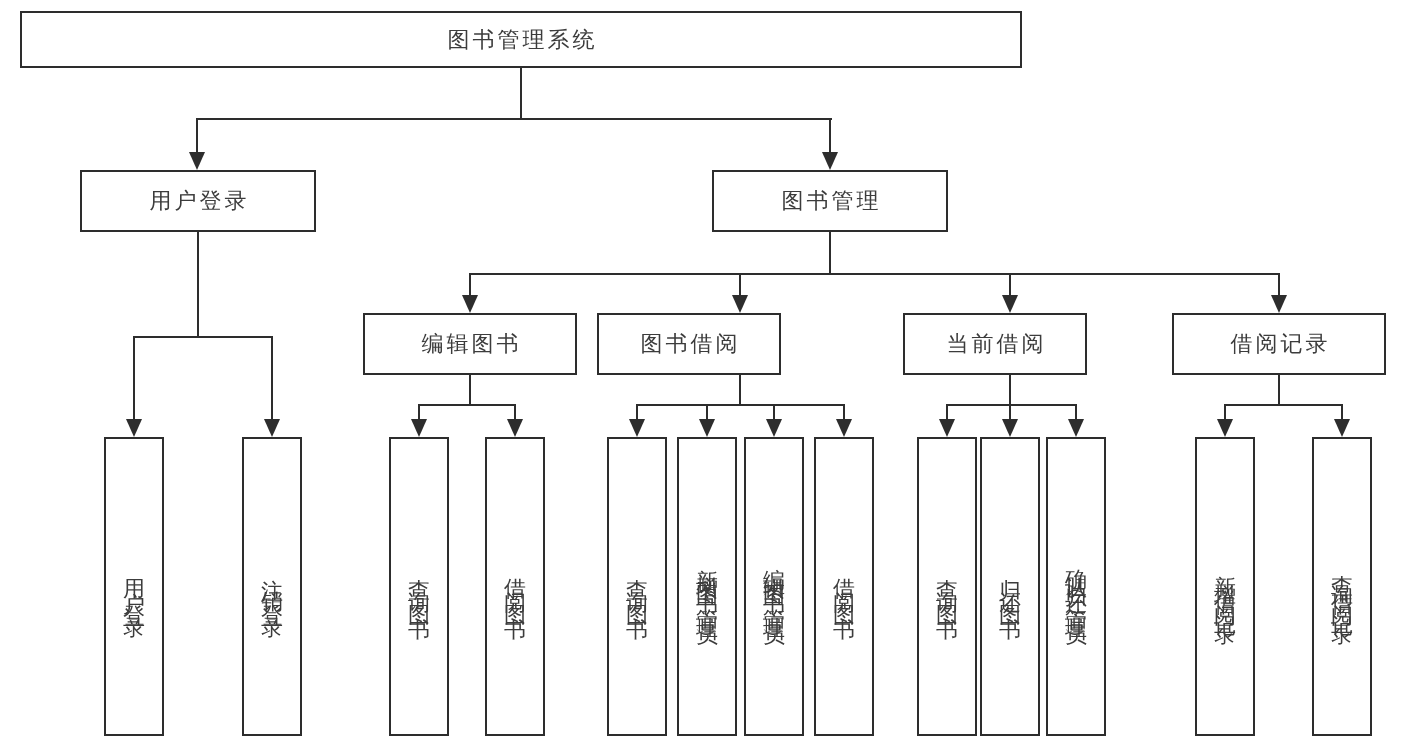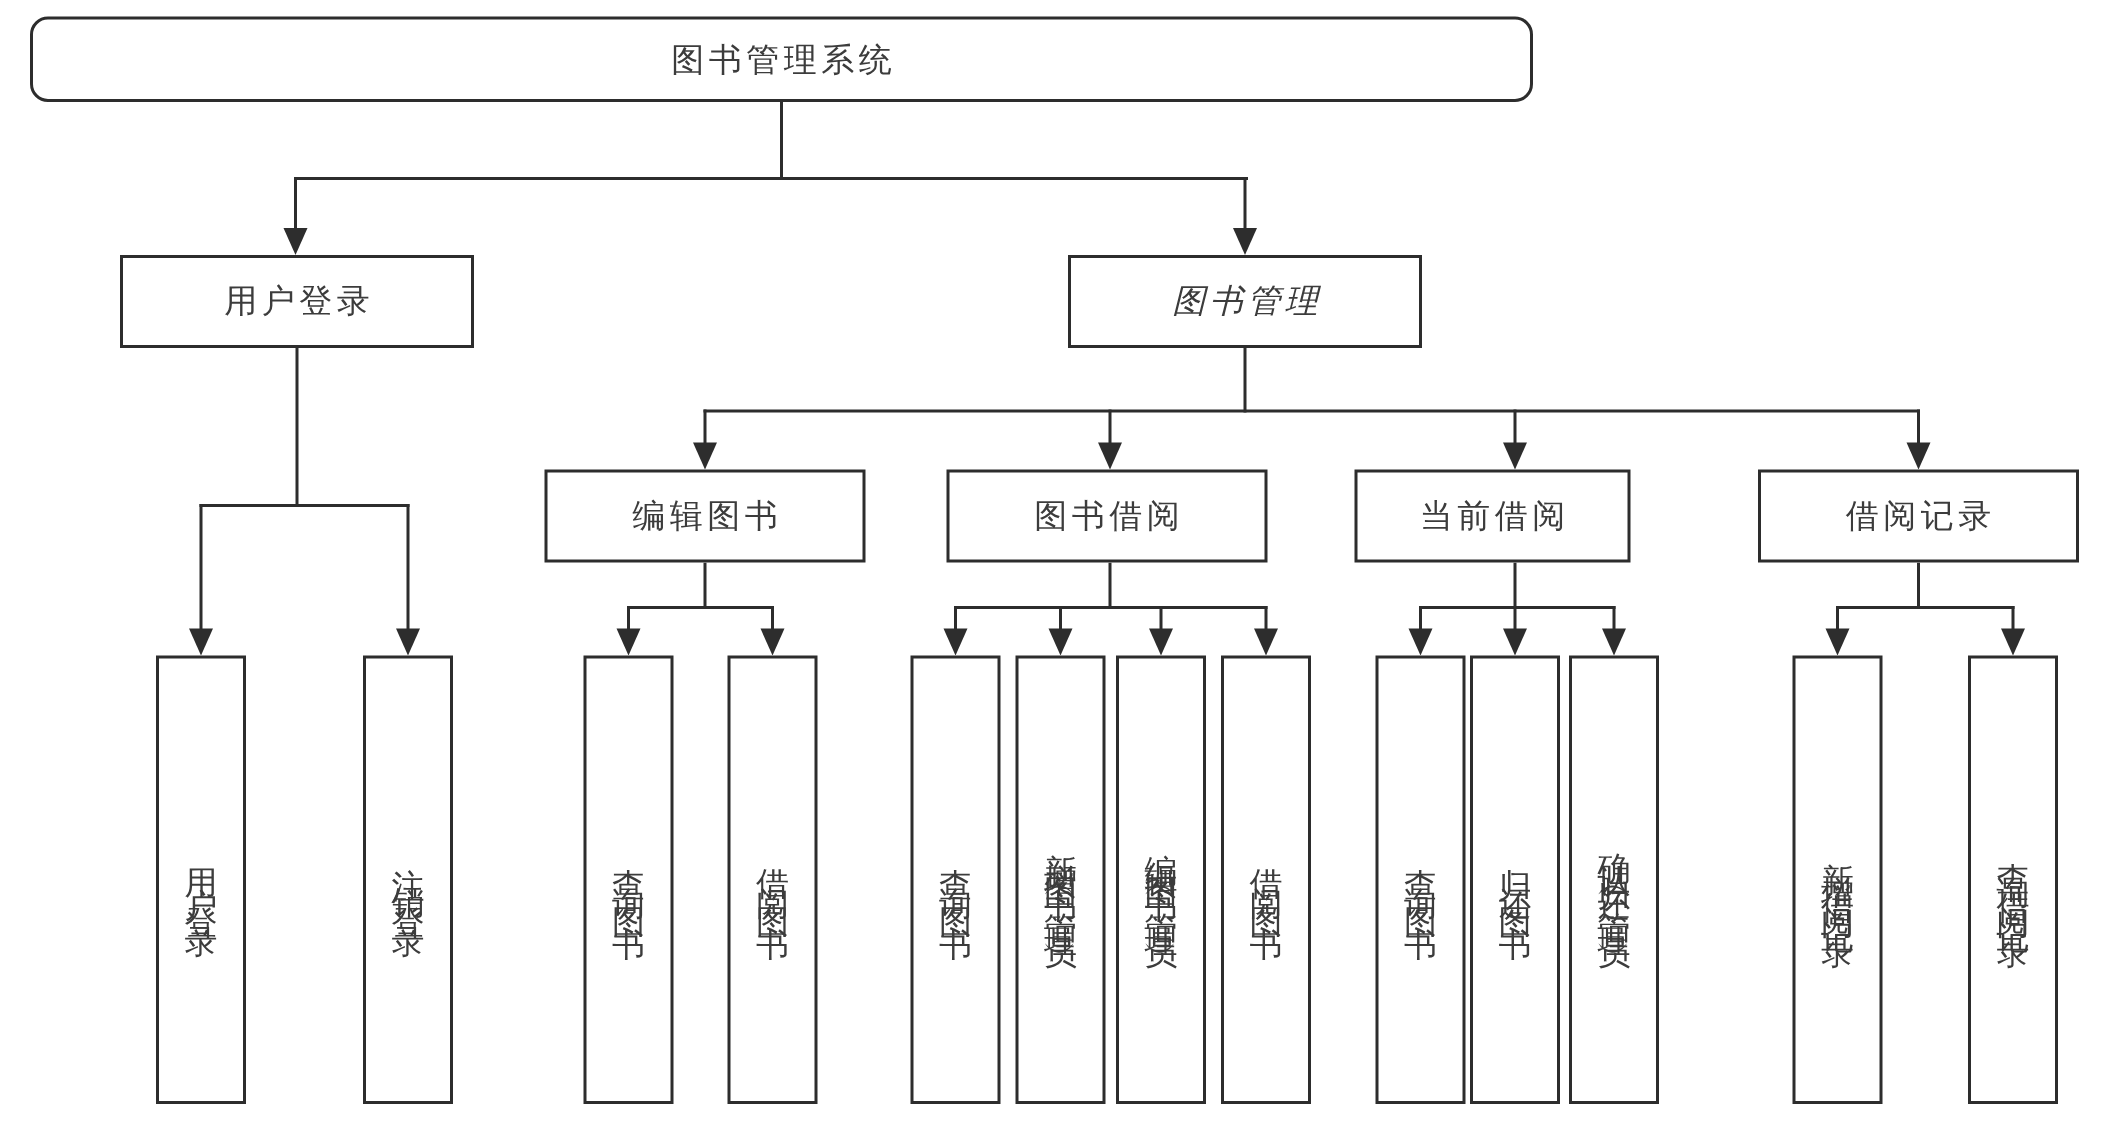--- a/index.html
+++ b/index.html
@@ -107,29 +107,29 @@
   <div class="vl" style="left:1075px;top:404px;height:18px;"></div>
   <div class="ar" style="left:1068px;top:419px;"></div>
 
   <div class="vl" style="left:1278px;top:375px;height:31px;"></div>
   <div class="hl" style="left:1224px;top:404px;width:119px;"></div>
   <div class="vl" style="left:1224px;top:404px;height:18px;"></div>
   <div class="ar" style="left:1217px;top:419px;"></div>
   <div class="vl" style="left:1341px;top:404px;height:18px;"></div>
   <div class="ar" style="left:1334px;top:419px;"></div>
 
-  <div class="node node-h" style="left:20px;top:11px;width:1002px;height:57px;border-radius:12px;">图书管理系统</div>
+  <div class="node node-h" style="left:20px;top:11px;width:1002px;height:57px;">图书管理系统</div>
 
   <div class="node node-h" style="left:80px;top:170px;width:236px;height:62px;">用户登录</div>
 
-  <div class="node node-h" style="left:712px;top:170px;width:236px;height:62px;font-style:italic;">图书管理</div>
+  <div class="node node-h" style="left:712px;top:170px;width:236px;height:62px;">图书管理</div>
 
   <div class="node node-h" style="left:363px;top:313px;width:214px;height:62px;">编辑图书</div>
 
-  <div class="node node-h" style="left:631px;top:313px;width:214px;height:62px;">图书借阅</div>
+  <div class="node node-h" style="left:597px;top:313px;width:184px;height:62px;">图书借阅</div>
 
   <div class="node node-h" style="left:903px;top:313px;width:184px;height:62px;">当前借阅</div>
 
   <div class="node node-h" style="left:1172px;top:313px;width:214px;height:62px;text-align:center;">借阅记录</div>
 
   <div class="node node-v v4" style="left:104px;top:437px;width:60px;height:299px;">用户登录</div>
   <div class="node node-v v4" style="left:242px;top:437px;width:60px;height:299px;">注销登录</div>
 
   <div class="node node-v v4" style="left:389px;top:437px;width:60px;height:299px;">查询图书</div>
   <div class="node node-v v4" style="left:485px;top:437px;width:60px;height:299px;">借阅图书</div>

